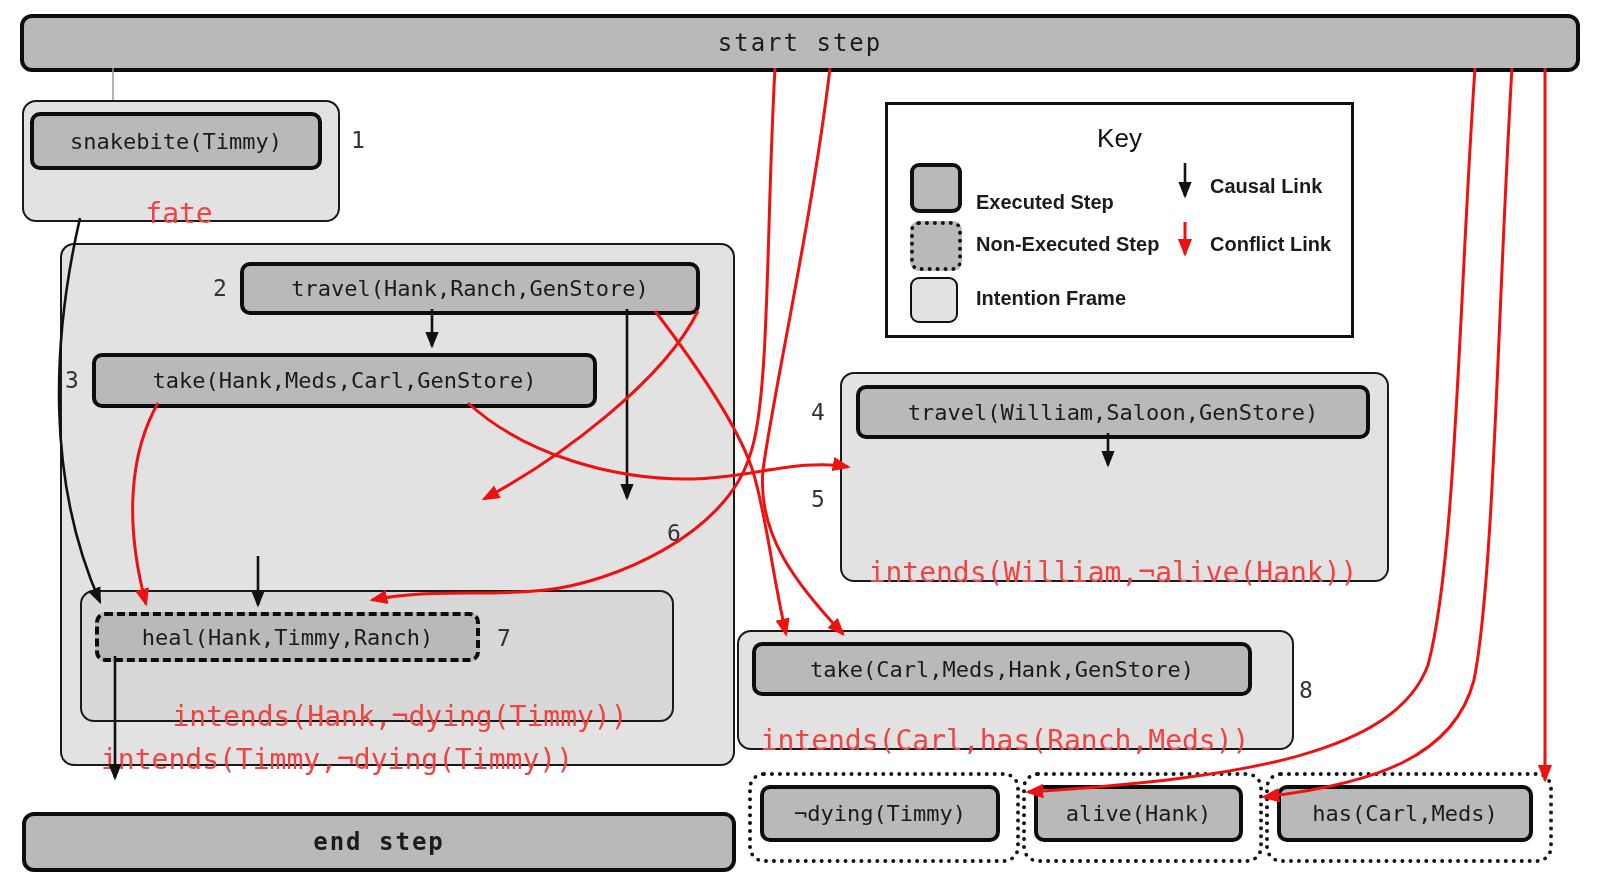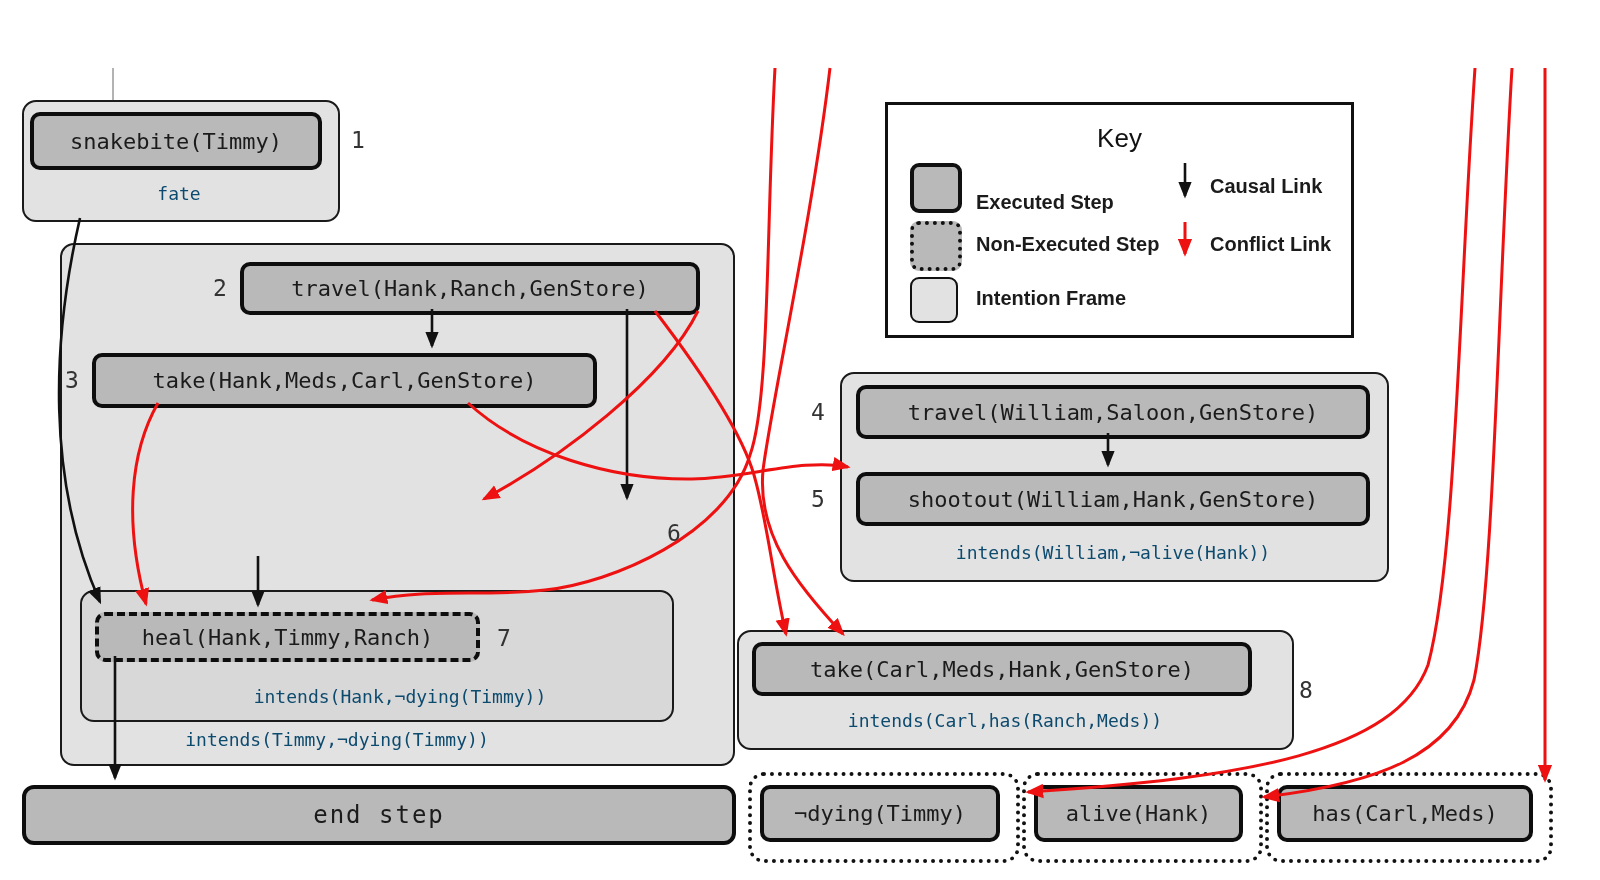--- a/index.html
+++ b/index.html
@@ -7,21 +7,21 @@
          font-family:"DejaVu Sans Mono",monospace;color:#1b1b1b;}
   svg.links{position:absolute;left:0;top:0;z-index:6;pointer-events:none;}
   .frame{position:absolute;background:#e2e2e2;border:2.5px solid #1a1a1a;border-radius:14px;z-index:1;}
   .frame.inner{background:#d8d8d8;z-index:2;}
   .frame.goal{background:#ffffff;border:4px dotted #111;border-radius:16px;z-index:1;}
   .step{position:absolute;background:#b9b9b9;border:4px solid #0d0d0d;border-radius:10px;z-index:3;
         display:flex;align-items:center;justify-content:center;font-size:22px;white-space:nowrap;}
   .step.dashed{border-style:dashed;}
   .bar{position:absolute;background:#b9b9b9;border:4px solid #0d0d0d;border-radius:12px;z-index:3;
        display:flex;align-items:center;justify-content:center;font-size:24px;letter-spacing:2px;}
-  .flabel{position:absolute;z-index:3;font-size:18px;color:#0c4a6e;white-space:nowrap;transform:translate(-50%,-50%);}
+  .flabel{position:absolute;z-index:3;font-size:28px;color:#ef4444;white-space:nowrap;transform:translate(-50%,-50%);margin-top:20px;}
   .num{position:absolute;z-index:4;font-size:23px;color:#333;transform:translate(-50%,-50%);}
   .key{position:absolute;left:885px;top:102px;width:463px;height:230px;background:#fff;
        border:3px solid #111;z-index:3;font-family:"Liberation Sans",sans-serif;}
   .key .ktitle{position:absolute;left:0;right:0;top:18px;text-align:center;font-size:26px;font-weight:normal;color:#111;}
   .key .swatch{position:absolute;left:22px;width:44px;height:42px;background:#b9b9b9;border:4px solid #111;border-radius:9px;}
   .key .swatch.dotted{border-style:dotted;}
   .key .swatch.light{background:#e2e2e2;border-width:2.5px;}
   .key .klabel{position:absolute;font-size:20px;font-weight:bold;color:#1b1b1b;white-space:nowrap;}
 </style>
 </head>
@@ -46,28 +46,28 @@
 
   <div class="num" style="left:358px;top:140px;">1</div>
   <div class="num" style="left:220px;top:288px;">2</div>
   <div class="num" style="left:72px;top:380px;">3</div>
   <div class="num" style="left:818px;top:412px;">4</div>
   <div class="num" style="left:818px;top:499px;">5</div>
   <div class="num" style="left:674px;top:533px;">6</div>
   <div class="num" style="left:504px;top:638px;">7</div>
   <div class="num" style="left:1306px;top:690px;">8</div>
 
-  <div class="bar" style="left:22px;top:785px;width:706px;height:52px;">end step</div>
+  <div class="bar" style="left:20px;top:14px;width:1552px;height:50px;">start step</div>
+  <div class="bar" style="left:22px;top:812px;width:706px;height:52px;font-weight:bold;">end step</div>
 
   <div class="step" style="left:240px;top:262px;width:452px;height:45px;">travel(Hank,Ranch,GenStore)</div>
   <div class="step" style="left:30px;top:112px;width:284px;height:50px;">snakebite(Timmy)</div>
   <div class="step" style="left:92px;top:353px;width:497px;height:47px;">take(Hank,Meds,Carl,GenStore)</div>
   <div class="step dashed" style="left:95px;top:612px;width:377px;height:42px;">heal(Hank,Timmy,Ranch)</div>
   <div class="step" style="left:856px;top:385px;width:506px;height:46px;">travel(William,Saloon,GenStore)</div>
-  <div class="step" style="left:856px;top:472px;width:506px;height:46px;">shootout(William,Hank,GenStore)</div>
   <div class="step" style="left:752px;top:642px;width:492px;height:46px;">take(Carl,Meds,Hank,GenStore)</div>
 
   <div class="step" style="left:760px;top:785px;width:232px;height:49px;">¬dying(Timmy)</div>
   <div class="step" style="left:1034px;top:785px;width:201px;height:49px;">alive(Hank)</div>
   <div class="step" style="left:1277px;top:785px;width:248px;height:49px;">has(Carl,Meds)</div>
 
   <div class="key">
     <div class="ktitle">Key</div>
     <div class="swatch" style="top:58px;"></div>
     <div class="klabel" style="left:88px;top:70px;margin-top:16px;">Executed Step</div>

